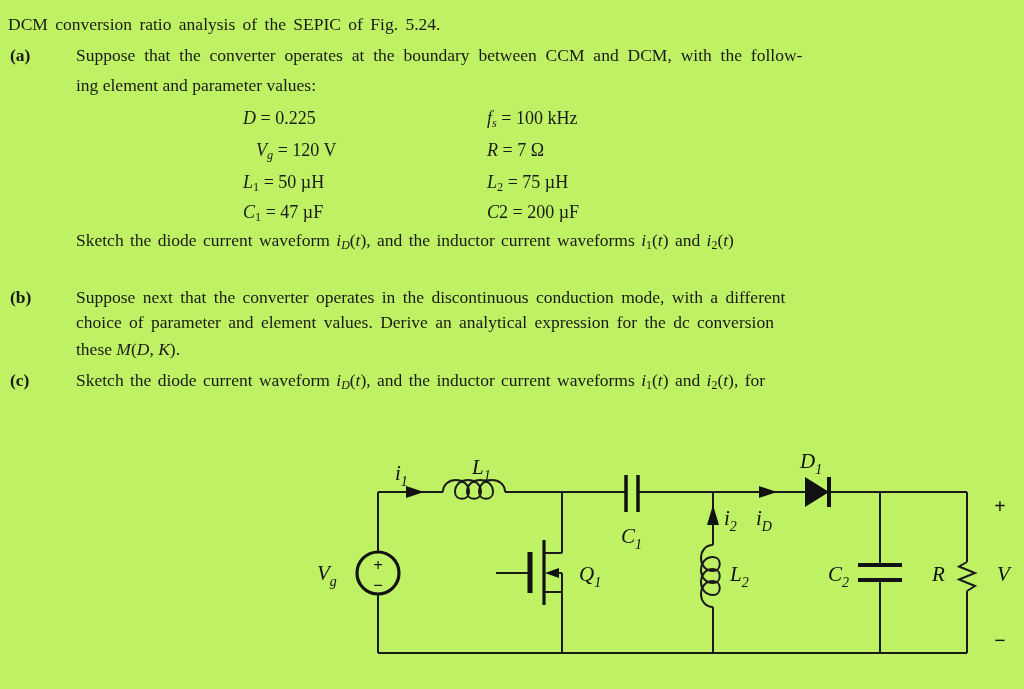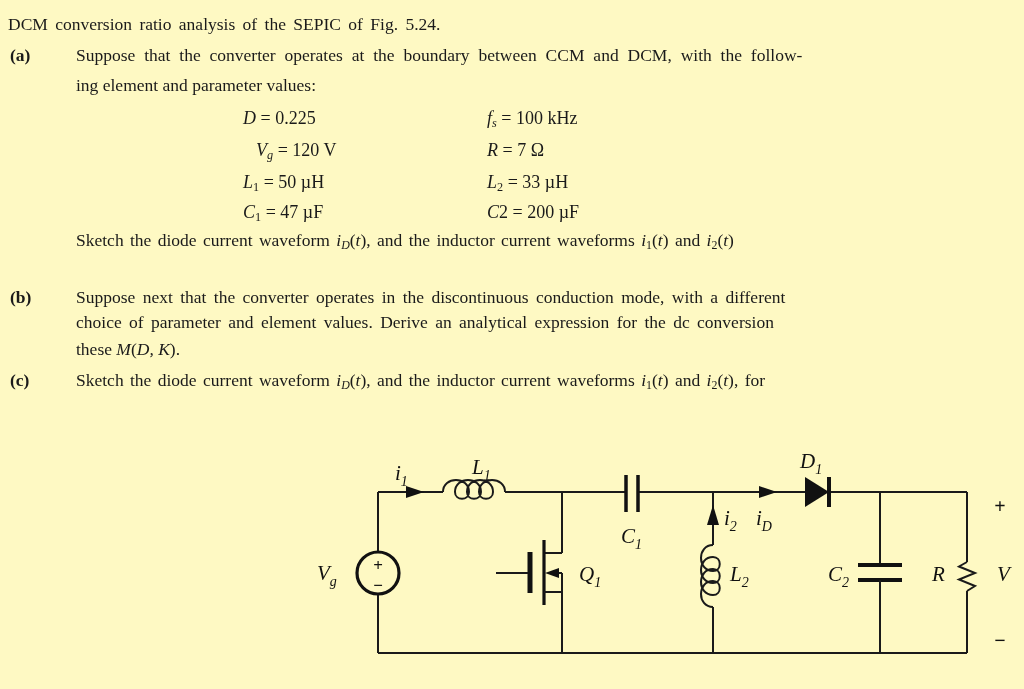--- a/index.html
+++ b/index.html
@@ -1,16 +1,16 @@
 <!DOCTYPE html>
 <html><head>
 <meta charset="utf-8">
 <style>
   html,body{margin:0;padding:0;background:#e8e8e8;}
-  .page{position:relative;width:1024px;height:689px;background:#fef9c3;overflow:hidden;
+  .page{position:relative;width:1024px;height:689px;background:#bef264;overflow:hidden;
         font-family:"Liberation Serif","DejaVu Serif",serif;color:#1a1a1a;}
   .tline{position:absolute;font-size:17.5px;line-height:22px;white-space:nowrap;}
   .plabel{position:absolute;font-size:17.5px;line-height:22px;font-weight:bold;}
   .pcell{position:absolute;font-size:18px;line-height:22px;white-space:nowrap;text-align:center;}
   .ws2{word-spacing:2px}.ws3{word-spacing:3px}.ws4{word-spacing:4.5px}
   .i{font-style:italic;}
   .sub{font-size:68%;vertical-align:-0.24em;}
   svg .clab{font-family:"Liberation Serif","DejaVu Serif",serif;font-style:italic;
             font-size:21px;fill:#111;}
   svg .csub{font-size:14px;}
@@ -31,21 +31,21 @@
 
   <div class="plabel" style="left:10px;top:44px">(a)</div>
   <div class="tline ws4" style="left:76px;top:44px"><span>Suppose that the converter operates at the boundary between CCM and DCM, with the follow-</span></div>
   <div class="tline" style="left:76px;top:74px"><span>ing element and parameter values:</span></div>
 
   <div class="pcell" style="left:243px;top:107px"><span class="i">D</span><span> = 0.225</span></div>
   <div class="pcell" style="left:487px;top:107px"><span class="i">f</span><span class="i sub">s</span><span> = 100 kHz</span></div>
   <div class="pcell" style="left:256px;top:139px"><span class="i">V</span><span class="i sub">g</span><span> = 120 V</span></div>
   <div class="pcell" style="left:487px;top:139px"><span class="i">R</span><span> = 7 Ω</span></div>
   <div class="pcell" style="left:243px;top:171px"><span class="i">L</span><span class="sub">1</span><span> = 50 µH</span></div>
-  <div class="pcell" style="left:487px;top:171px"><span class="i">L</span><span class="sub">2</span><span> = 33 µH</span></div>
+  <div class="pcell" style="left:487px;top:171px"><span class="i">L</span><span class="sub">2</span><span> = 75 µH</span></div>
   <div class="pcell" style="left:243px;top:201px"><span class="i">C</span><span class="sub">1</span><span> = 47 µF</span></div>
   <div class="pcell" style="left:487px;top:201px"><span class="i">C</span><span>2 = 200 µF</span></div>
 
   <div class="tline ws2" style="left:76px;top:229px"><span>Sketch the diode current waveform </span><span class="i">i</span><span class="i sub">D</span><span>(</span><span class="i">t</span><span>), and the inductor current waveforms </span><span class="i">i</span><span class="sub">1</span><span>(</span><span class="i">t</span><span>) and </span><span class="i">i</span><span class="sub">2</span><span>(</span><span class="i">t</span><span>)</span></div>
 
   <div class="plabel" style="left:10px;top:286px">(b)</div>
   <div class="tline ws3" style="left:76px;top:311px"><span>choice of parameter and element values. Derive an analytical expression for the dc conversion</span></div>
   <div class="tline ws3" style="left:76px;top:286px"><span>Suppose next that the converter operates in the discontinuous conduction mode, with a different</span></div>
   <div class="tline" style="left:76px;top:338px"><span>these </span><span class="i">M</span><span>(</span><span class="i">D, K</span><span>).</span></div>
 

